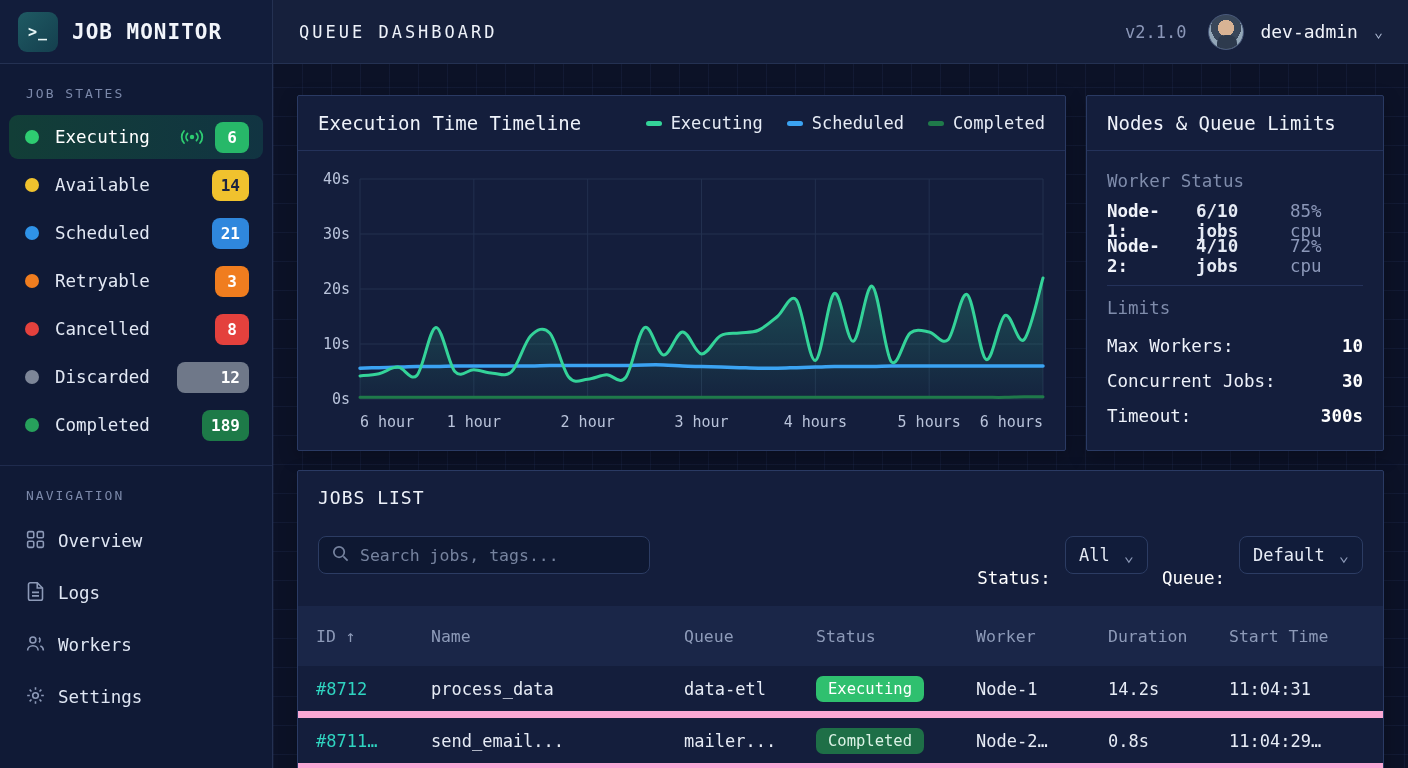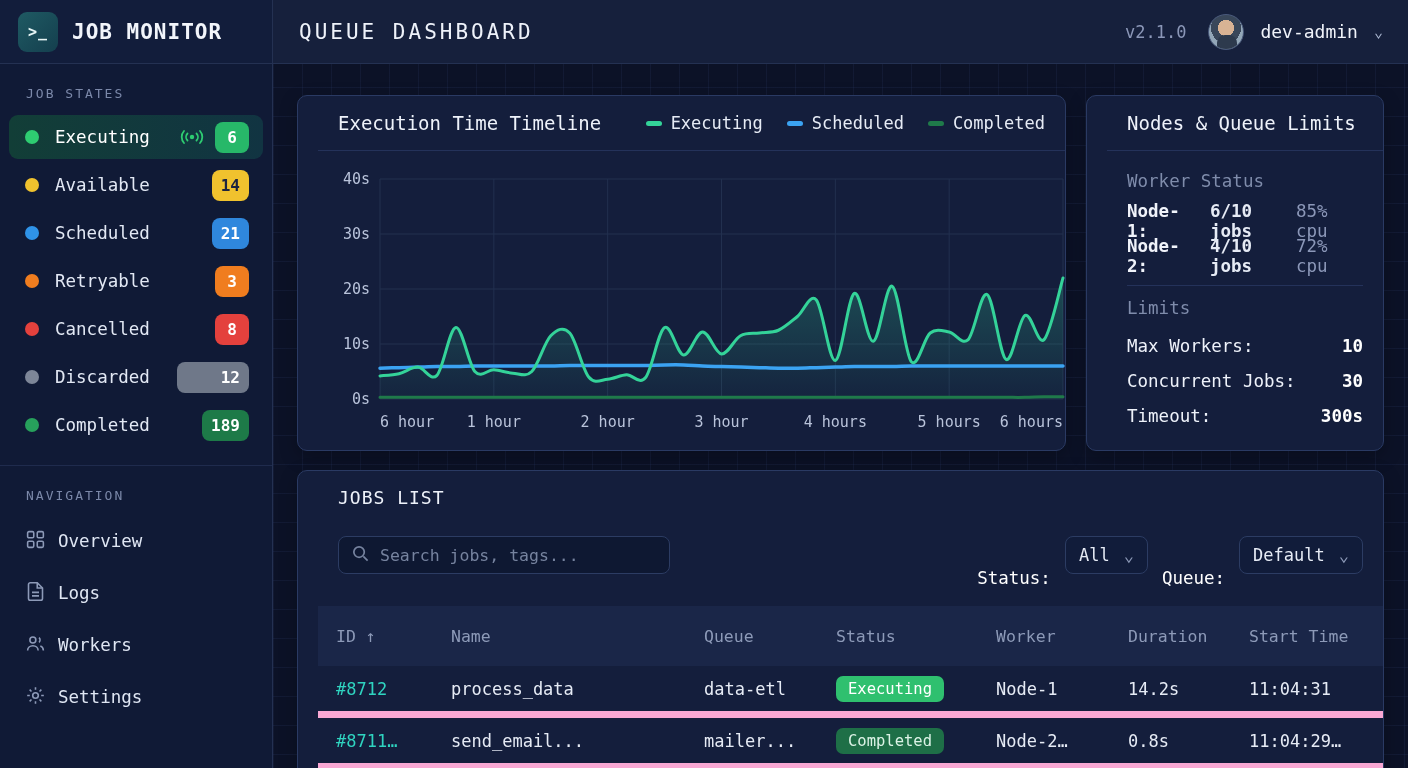--- a/index.html
+++ b/index.html
@@ -24,31 +24,31 @@
   .nav-item { display:flex; align-items:center; height:46px; margin:3px 9px; padding:0 16px; border-radius:9px; cursor:pointer; gap:12px; }
   .nav-item svg { stroke:#8d9ab8; }
   .nav-label { font-size:17.5px; color:#dfe6f3; }
 
   
   .main { flex:1; display:flex; flex-direction:column; background-color:#0c1227;
     background-image:linear-gradient(rgba(77,102,168,0.10) 1px, transparent 1px),
                      linear-gradient(90deg, rgba(77,102,168,0.10) 1px, transparent 1px);
     background-size:29px 29px; }
   .topbar { height:64px; min-height:64px; background:#16203c; border-bottom:1px solid #243152; display:flex; align-items:center; padding:0 26px; }
-  .page-title { font-size:21px; letter-spacing:3px; color:#eef2fa; }
+  .page-title { font-size:17px; letter-spacing:3px; color:#eef2fa; }
   .topbar-right { margin-left:auto; display:flex; align-items:center; gap:16px; }
   .version { font-size:17px; color:#8b97b8; margin-right:6px; }
   .avatar { width:36px; height:36px; border-radius:50%; background:radial-gradient(circle at 50% 38%, #d8b394 0 8px, #39475a 8px 15px, #93a7b8 15px); border:1px solid #4a5a7c; overflow:hidden; position:relative; }
   .avatar::after { content:""; position:absolute; left:8px; top:20px; width:20px; height:16px; border-radius:8px 8px 0 0; background:#2d3a4d; }
   .username { font-size:18px; color:#f0f3fa; }
   .user-chevron { color:#aab6d0; font-size:15px; }
 
   .content { padding:31px 25px 0 24px; display:flex; flex-direction:column; }
   .row-top { display:flex; gap:20px; }
-  .card { background:#141e3c; border:1px solid #2a3a63; border-radius:10px; box-shadow:0 6px 18px rgba(0,0,0,0.25);padding-left:20px; }
+  .card { background:#141e3c; border:1px solid #2a3a63; border-radius:2px; box-shadow:0 6px 18px rgba(0,0,0,0.25); }
   .chart-card { width:769px; height:356px; display:flex; flex-direction:column; }
   .card-header { display:flex; align-items:center; padding:16px 20px; border-bottom:1px solid #24325a; }
   .card-title { font-size:19px; color:#eef2fa; }
   .legend { margin-left:auto; display:flex; gap:24px; }
   .legend-item { display:flex; align-items:center; gap:9px; cursor:pointer; }
   .legend-swatch { width:16px; height:5px; border-radius:3px; }
   .legend-label { font-size:17px; color:#e6ebf5; }
   .chart-body { padding:10px 8px 6px 6px; }
 
   .nodes-card { width:298px; height:356px; }

